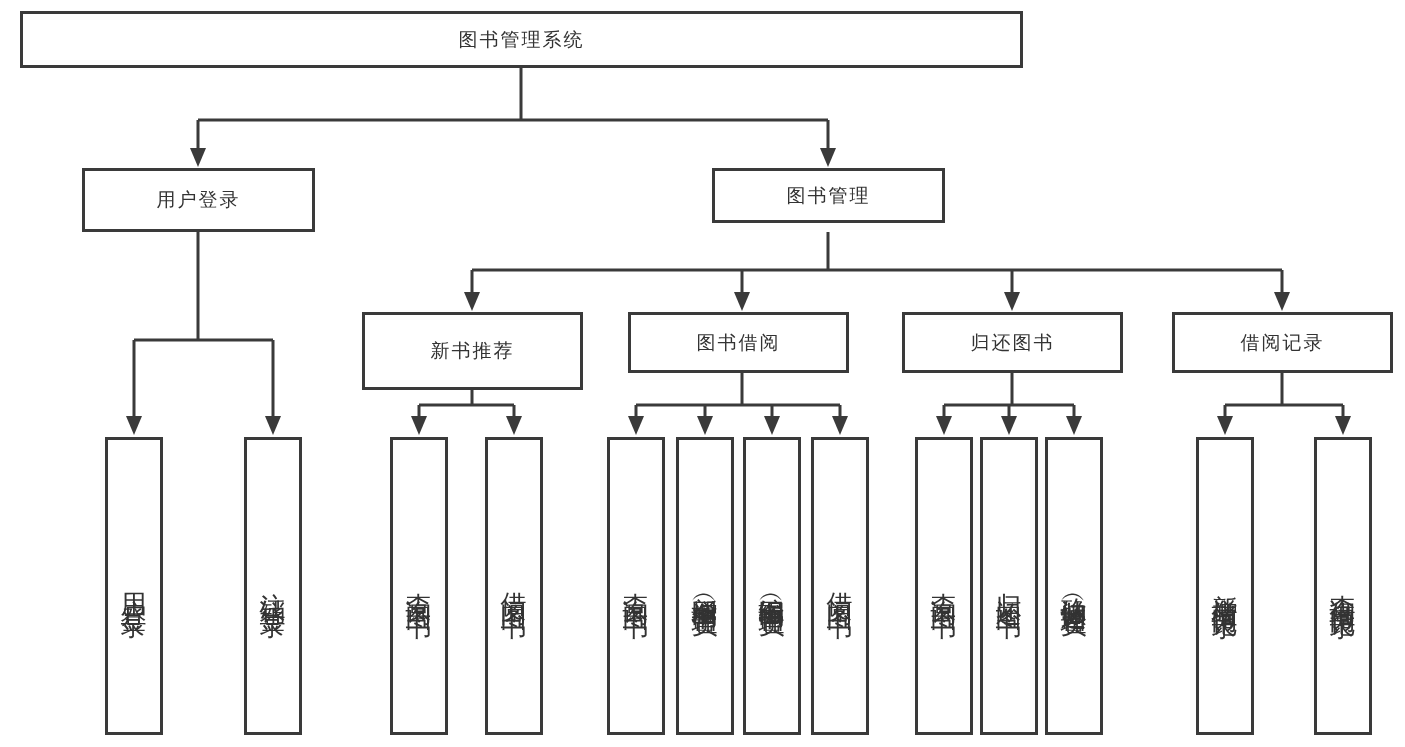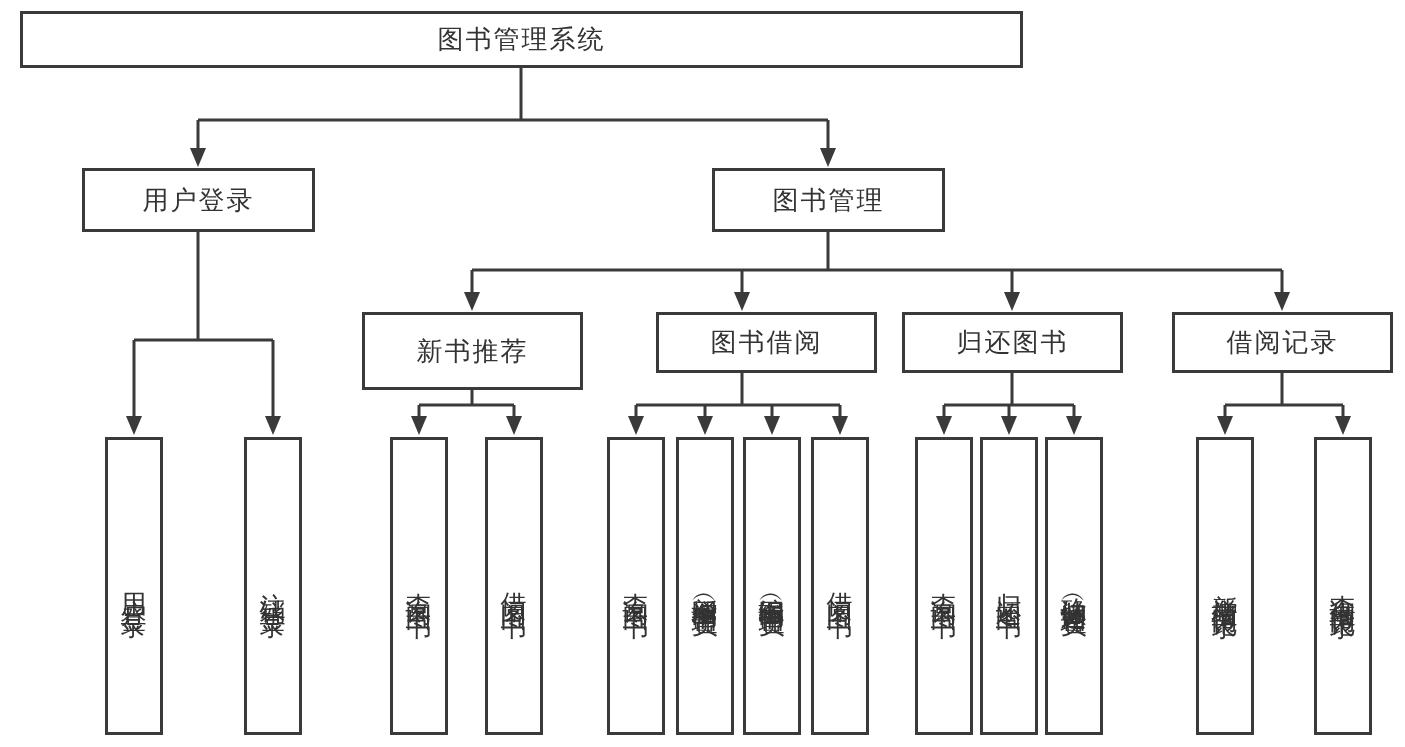--- a/index.html
+++ b/index.html
@@ -6,21 +6,21 @@
   #stage{
     position:relative;width:1405px;height:747px;background:#ffffff;overflow:hidden;
     font-family:"Liberation Sans", sans-serif;
   }
   #connectors{position:absolute;left:0;top:0;z-index:1;}
   .node{
     position:absolute;box-sizing:border-box;z-index:2;
     border:3px solid #3a3a3a;background:#ffffff;color:#333333;
     display:flex;align-items:center;justify-content:center;
   }
-  .h{font-size:26px;letter-spacing:2px;white-space:nowrap;}
+  .h{font-size:19px;letter-spacing:2px;white-space:nowrap;}
   .v span{
     writing-mode:vertical-rl;text-orientation:mixed;
     font-size:26px;line-height:1;display:block;
   }
   .sp-lg span{letter-spacing:7px;}
   .sp-md span{letter-spacing:4px;}
   .sp-sm span{letter-spacing:2px;}
   .watermark{
     position:absolute;top:716px;right:14px;z-index:5;
     font-size:19px;color:rgba(155,155,155,0.95);white-space:nowrap;letter-spacing:1px;
@@ -71,28 +71,28 @@
     </g>
   </svg>
 
   <div class="node h" style="left:20px;top:11px;width:1003px;height:57px">
     <span>图书管理系统</span>
   </div>
 
   <div class="node h" style="left:82px;top:168px;width:233px;height:64px">
     <span>用户登录</span>
   </div>
-  <div class="node h" style="left:712px;top:168px;width:233px;height:64px">
+  <div class="node h" style="left:712px;top:168px;width:233px;height:55px">
     <span>图书管理</span>
   </div>
 
   <div class="node h" style="left:362px;top:312px;width:221px;height:78px">
     <span>新书推荐</span>
   </div>
-  <div class="node h" style="left:656px;top:312px;width:221px;height:61px">
+  <div class="node h" style="left:628px;top:312px;width:221px;height:61px">
     <span>图书借阅</span>
   </div>
   <div class="node h" style="left:902px;top:312px;width:221px;height:61px">
     <span>归还图书</span>
   </div>
   <div class="node h" style="left:1172px;top:312px;width:221px;height:61px">
     <span>借阅记录</span>
   </div>
 
   <div class="node v sp-lg" style="left:105px;top:437px;width:58px;height:298px">

